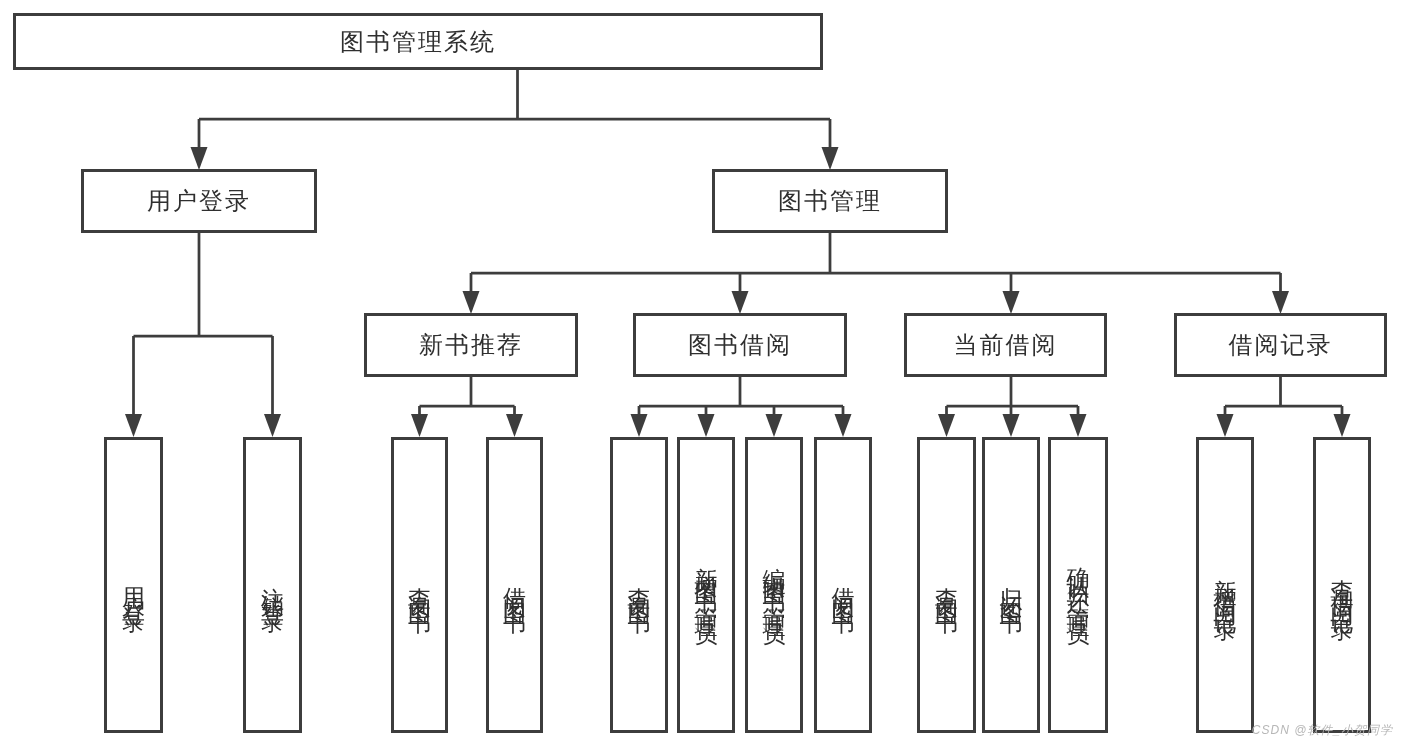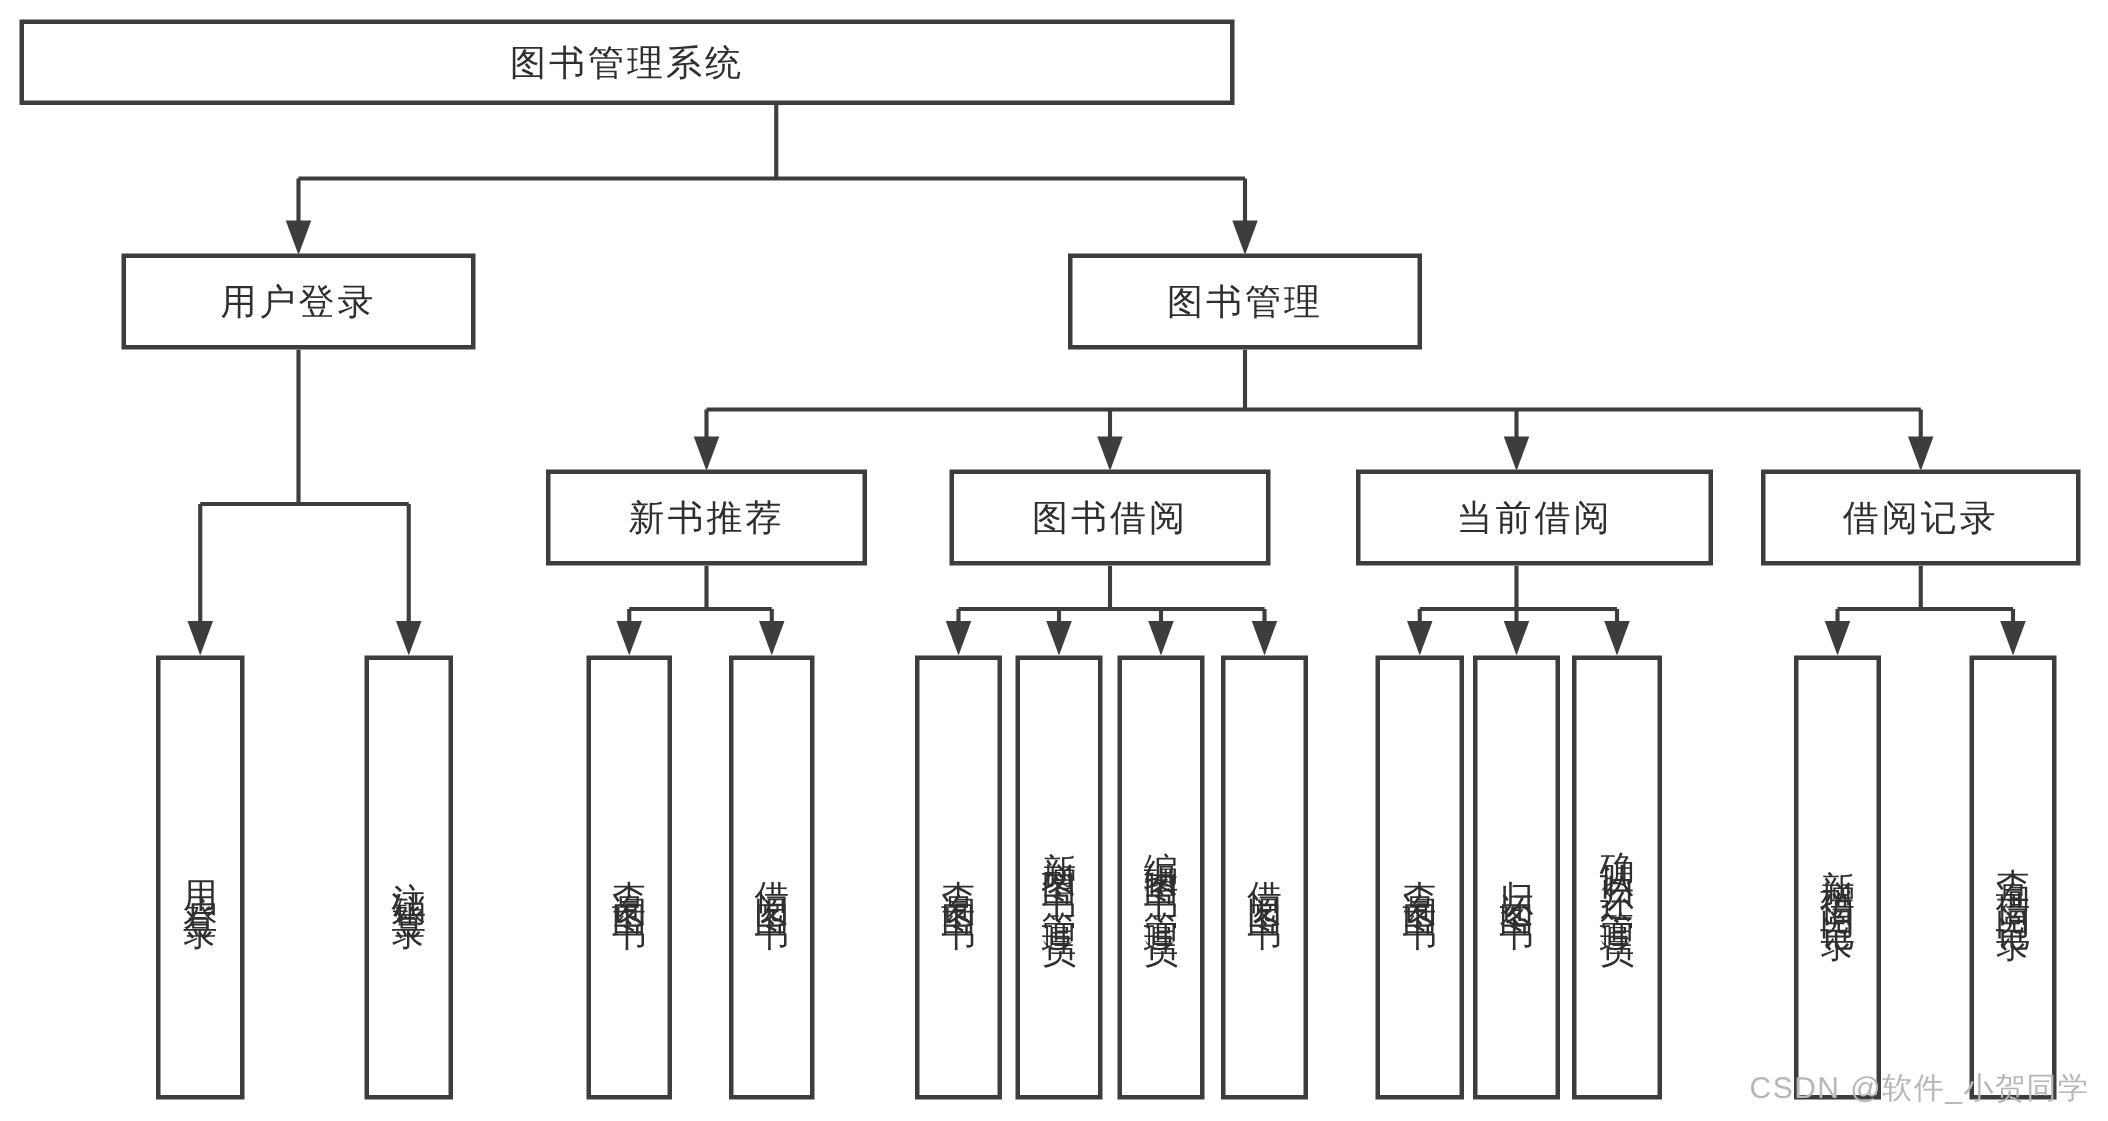--- a/index.html
+++ b/index.html
@@ -57,21 +57,21 @@
     white-space: nowrap;
   }
 
   
   .n-root        { left: 13px;   top: 13px;  width: 810px; height: 57px; }
   .n-user-login  { left: 81px;   top: 169px; width: 236px;  height: 64px; }
   .n-book-mgmt   { left: 712px;  top: 169px; width: 236px;  height: 64px; }
 
   .n-l3-1 { left: 364px;  top: 313px; width: 214px; height: 64px; }
   .n-l3-2 { left: 633px;  top: 313px; width: 214px; height: 64px; }
-  .n-l3-3 { left: 904px;  top: 313px; width: 238px; height: 64px; }
+  .n-l3-3 { left: 904px;  top: 313px; width: 203px; height: 64px; }
   .n-l3-4 { left: 1174px; top: 313px; width: 213px; height: 64px; }
 
   .leaf { top: 437px; height: 296px; }
   .n-ul1 { left: 104px;  width: 59px; }
   .n-ul2 { left: 243px;  width: 59px; }
   .n-nb1 { left: 391px;  width: 57px; }
   .n-nb2 { left: 486px;  width: 57px; }
   .n-bb1 { left: 610px;  width: 58px; }
   .n-bb2 { left: 677px;  width: 58px; }
   .n-bb3 { left: 745px;  width: 58px; }
@@ -79,24 +79,25 @@
   .n-cb1 { left: 917px;  width: 59px; }
   .n-cb2 { left: 982px;  width: 58px; }
   .n-cb3 { left: 1048px; width: 60px; }
   .n-br1 { left: 1196px; width: 58px; }
   .n-br2 { left: 1313px; width: 58px; }
 
   .watermark {
     position: absolute;
     right: 12px;
     bottom: 8px;
-    font-size: 20px;
+    font-size: 12px;
     letter-spacing: 1px;
     color: var(--watermark);
     white-space: nowrap;
+    font-style: italic;
   }
 </style>
 </head>
 <body>
 
 <div class="stage">
 
   <svg class="connector-layer" viewBox="0 0 1405 747" aria-hidden="true">
 
     <path class="connector" d="M517.5 70 V119 M199 119 H830 M199 119 V150 M830 119 V150"></path>

